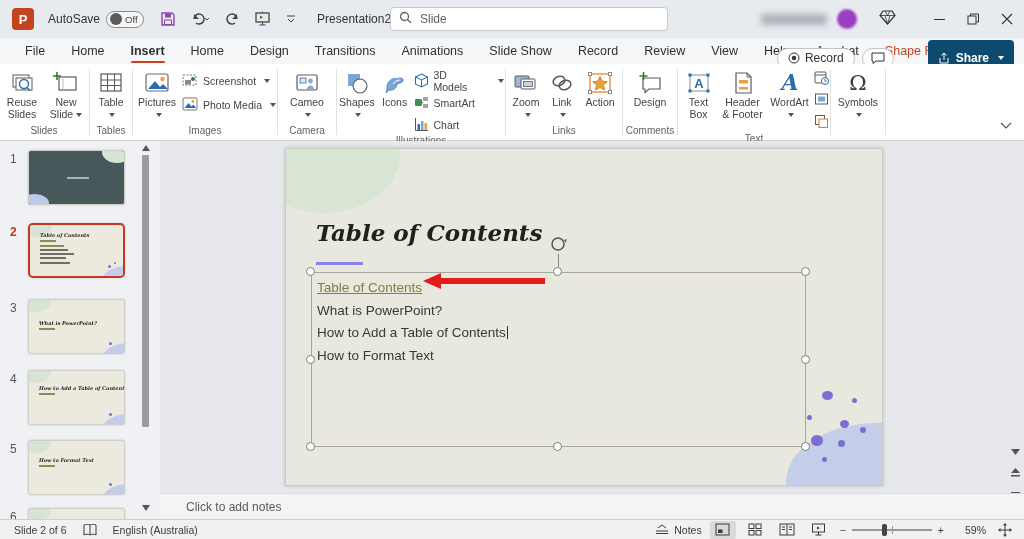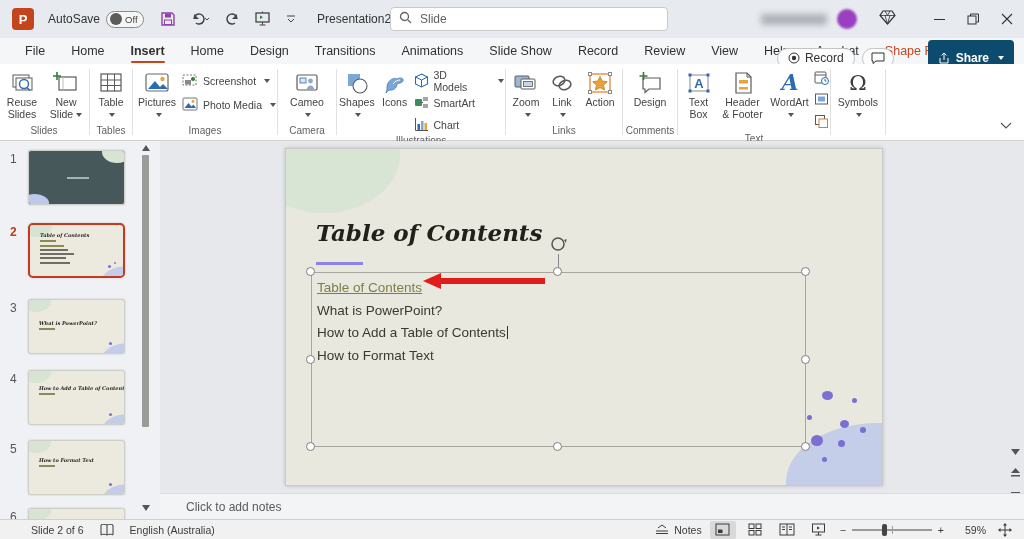--- a/index.html
+++ b/index.html
@@ -663,21 +663,21 @@
             </svg></span>
       </div>
 
       <div class="notesbar">
         <span>Click to add notes</span>
       </div>
     </div>
   </div>
 
   <div class="statusbar">
-    <span class="sb-item" style="padding-left:31px">
+    <span class="sb-item" style="padding-left:14px">
         <span>Slide 2 of 6</span>
       </span>
     <span class="sb-item">
         <svg width="14" height="12" viewBox="0 0 14 12">
           <path d="M7 1C5.5 0 2 0 1 1v10c1-1 4.5-1 6 0 1.5-1 5-1 6 0V1c-1-1-4.5-1-6 0z" fill="none" stroke="#3b3b3b"></path>
           <path d="M7 1v10" stroke="#3b3b3b"></path>
         </svg>
       </span>
     <span class="sb-item">
         <span>English (Australia)</span>

